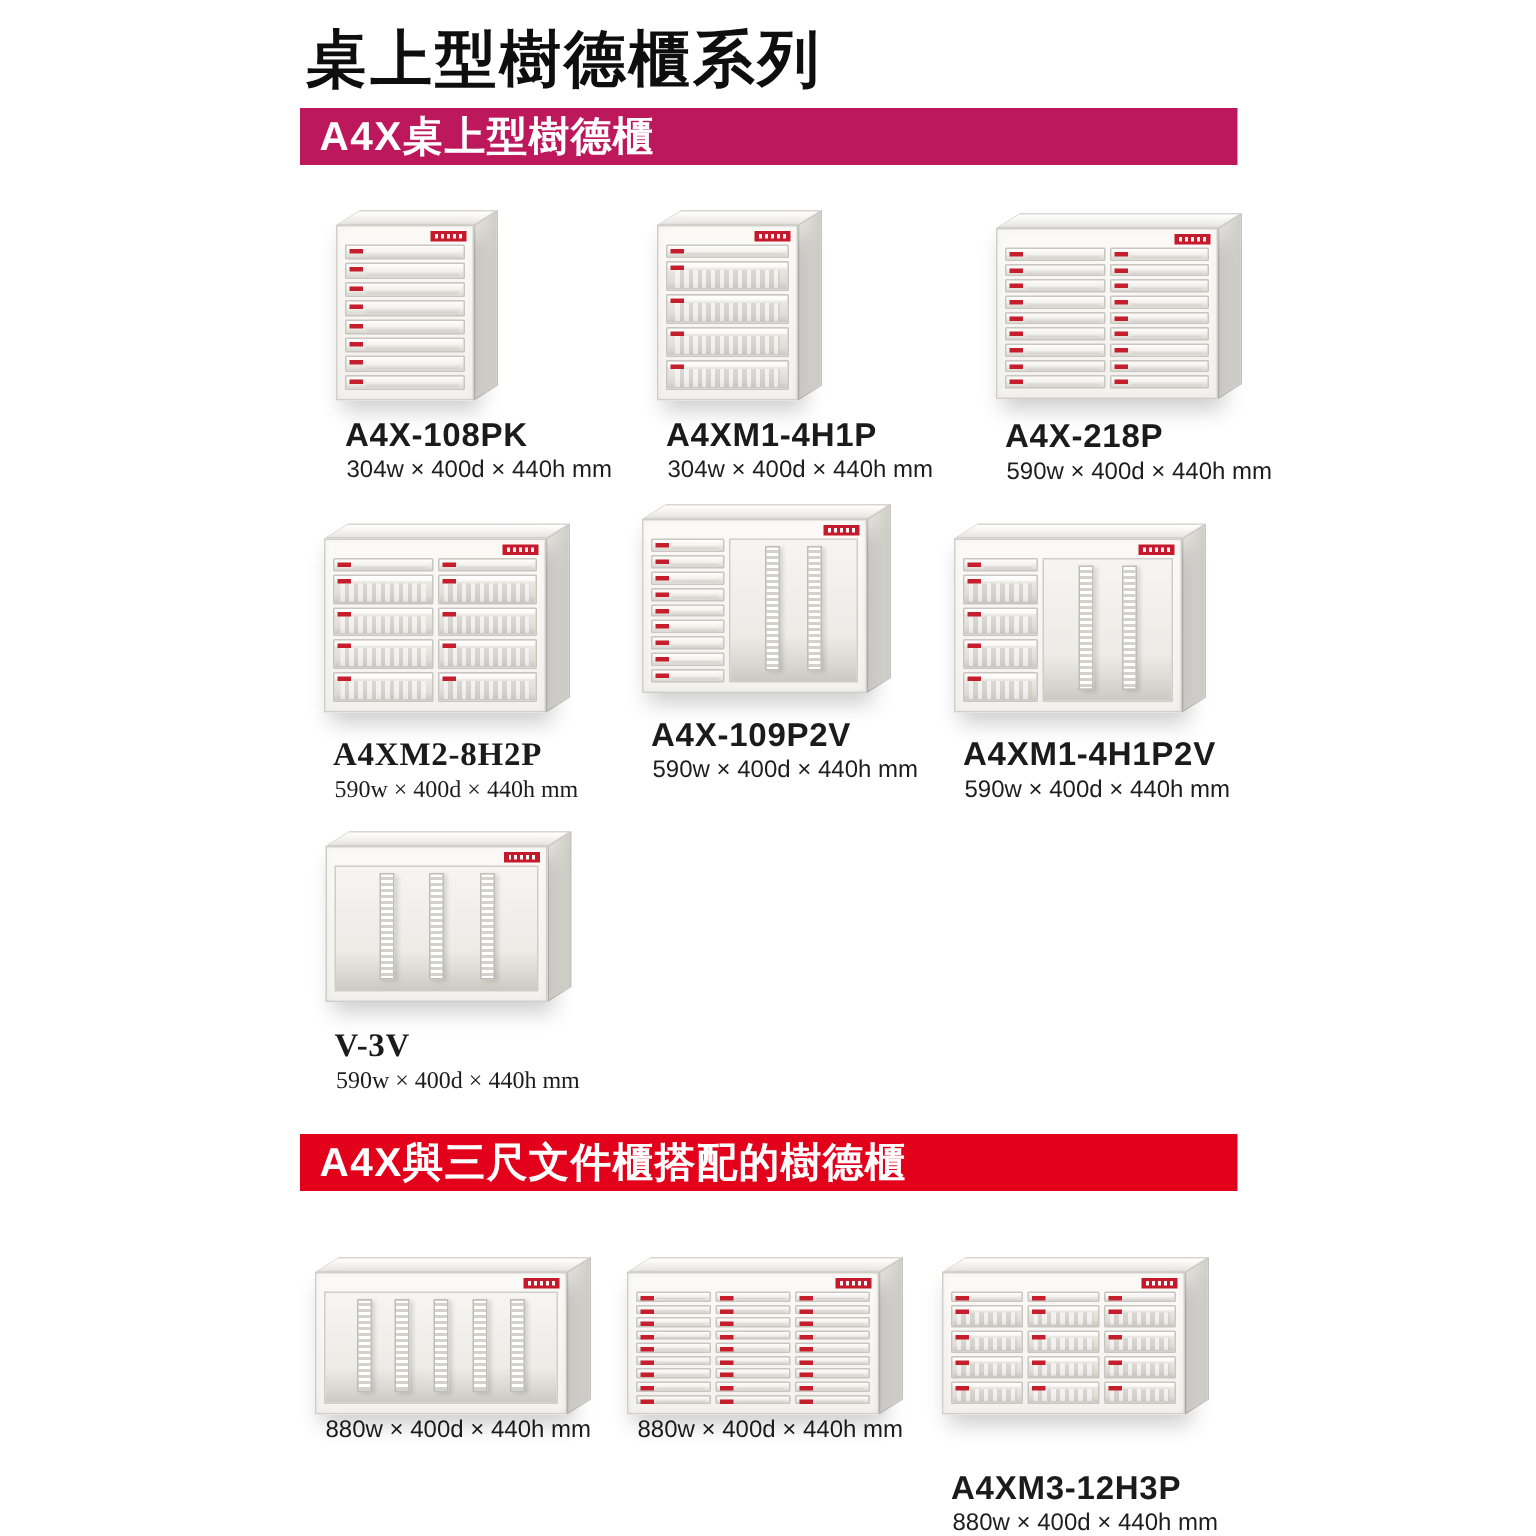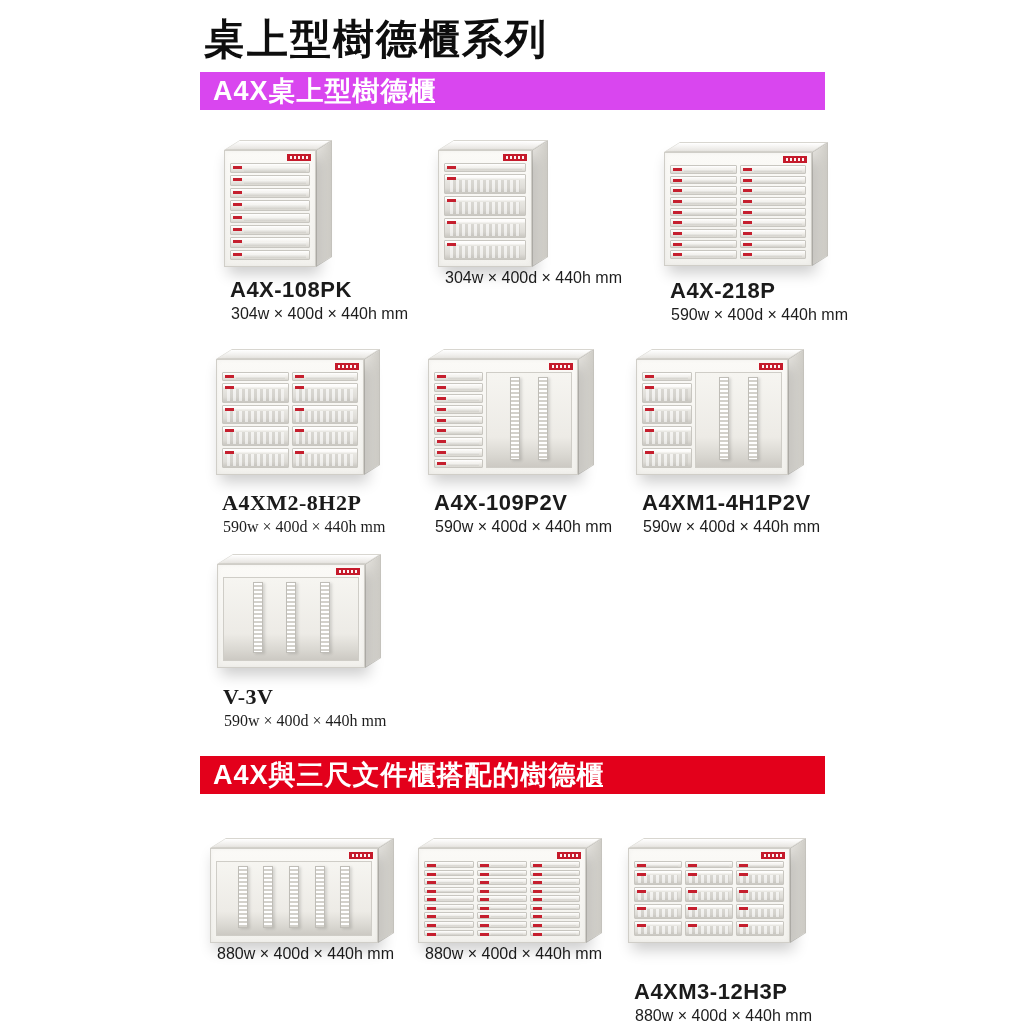--- a/index.html
+++ b/index.html
@@ -93,21 +93,21 @@
   .psize{
     font-size:16px;font-weight:400;color:#1d1d1d;padding-left:7px;
     margin-top:2px;white-space:nowrap;
   }
 </style>
 </head>
 <body>
 
 <div id="page-title">桌上型樹德櫃系列</div>
 
-<div class="banner" id="banner-0" style="background: #d946ef; color: rgb(255, 255, 255);">
+<div class="banner" id="banner-0" style="background: #be185d; color: rgb(255, 255, 255);">
   <span>A4X桌上型樹德櫃</span>
 </div>
 
 <div class="banner" id="banner-1" style="background: rgb(227, 0, 27); color: rgb(255, 255, 255);">
   <span>A4X與三尺文件櫃搭配的樹德櫃</span>
 </div>
 
 <div id="products">
     <div class="card" style="left: 224px; top: 138px;">
       <div class="photo">
@@ -146,20 +146,21 @@
                 <div class="drw slim"></div>
                 <div class="drw deep"></div>
                 <div class="drw deep"></div>
                 <div class="drw deep"></div>
                 <div class="drw deep"></div>
               </div>
             </div>
           </div>
         </div>
       </div>
+      <div class="pname" style="margin-top: 10px;">A4XM1-4H1P</div>
       <div class="psize">304w × 400d × 440h mm</div>
     </div>
     <div class="card" style="left: 664px; top: 140px;">
       <div class="photo">
         <div class="cab" style="width: 148px; height: 114px;">
           <div class="cab-top"></div>
           <div class="cab-side"></div>
           <div class="cab-front">
             <div class="brand"></div>
             <div class="cab-body">
@@ -214,21 +215,21 @@
                 <div class="drw deep"></div>
                 <div class="drw deep"></div>
               </div>
             </div>
           </div>
         </div>
       </div>
       <div class="pname" style="margin-top: 15px;">A4XM2-8H2P</div>
       <div class="psize">590w × 400d × 440h mm</div>
     </div>
-    <div class="card" style="left: 428px; top: 347px;">
+    <div class="card" style="left: 428px; top: 334px;">
       <div class="photo">
         <div class="cab" style="width: 150px; height: 116px;">
           <div class="cab-top"></div>
           <div class="cab-side"></div>
           <div class="cab-front">
             <div class="brand"></div>
             <div class="cab-body">
               <div class="col" style="flex: 2 1 0px;">
                 <div class="drw slim"></div>
                 <div class="drw slim"></div>

